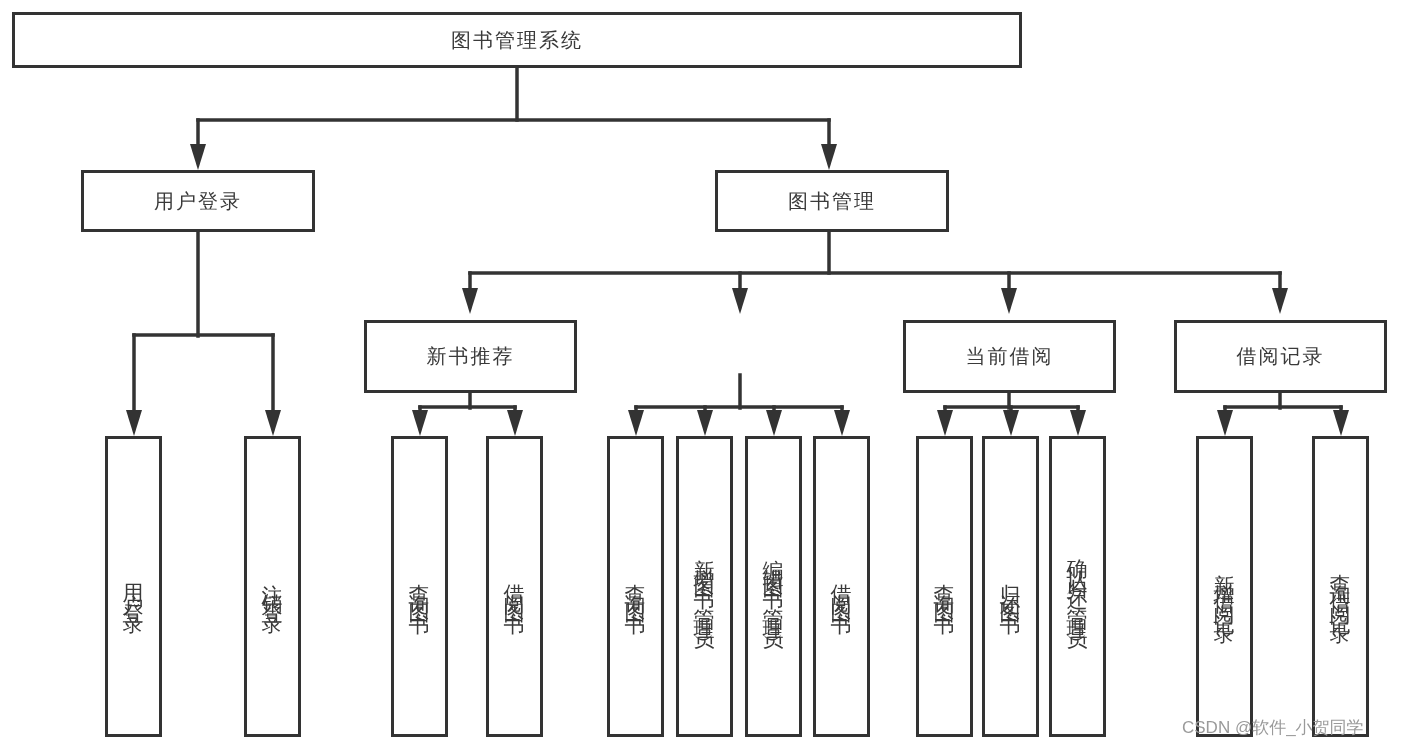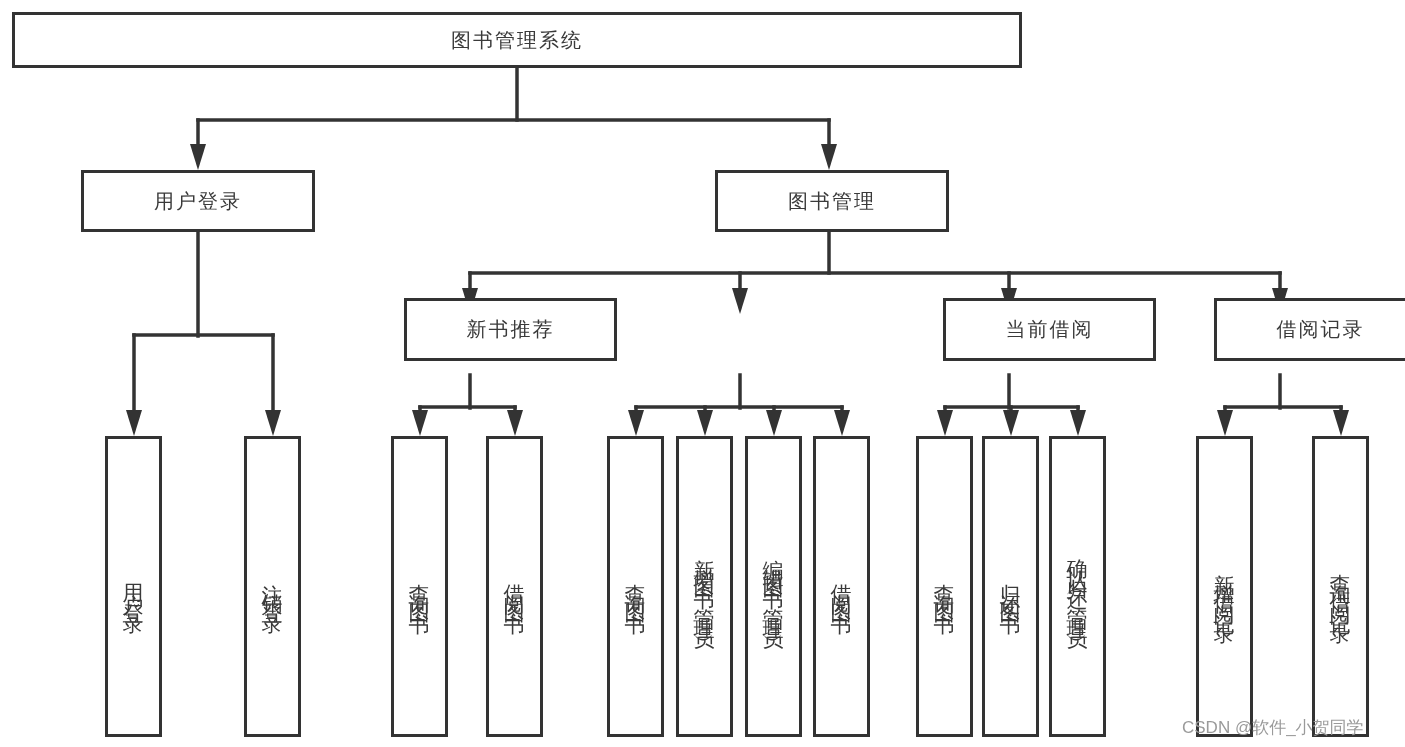--- a/index.html
+++ b/index.html
@@ -20,21 +20,21 @@
     display: flex;
     align-items: center;
     justify-content: center;
     font-size: 20px;
     letter-spacing: 2px;
     color: #3a3a3a;
     z-index: 2;
   }
   .root { left: 12px; top: 12px; width: 1010px; height: 56px; }
   .l2   { top: 170px; width: 234px; height: 62px; }
-  .l3   { top: 298px; width: 213px; height: 63px; margin-left: 40px; }
+  .l3   { top: 320px; width: 213px; height: 73px; }
   .leaf {
     position: absolute;
     top: 436px;
     width: 57px;
     height: 301px;
     border: 3px solid #333333;
     background: #ffffff;
     display: flex;
     align-items: center;
     justify-content: center;

